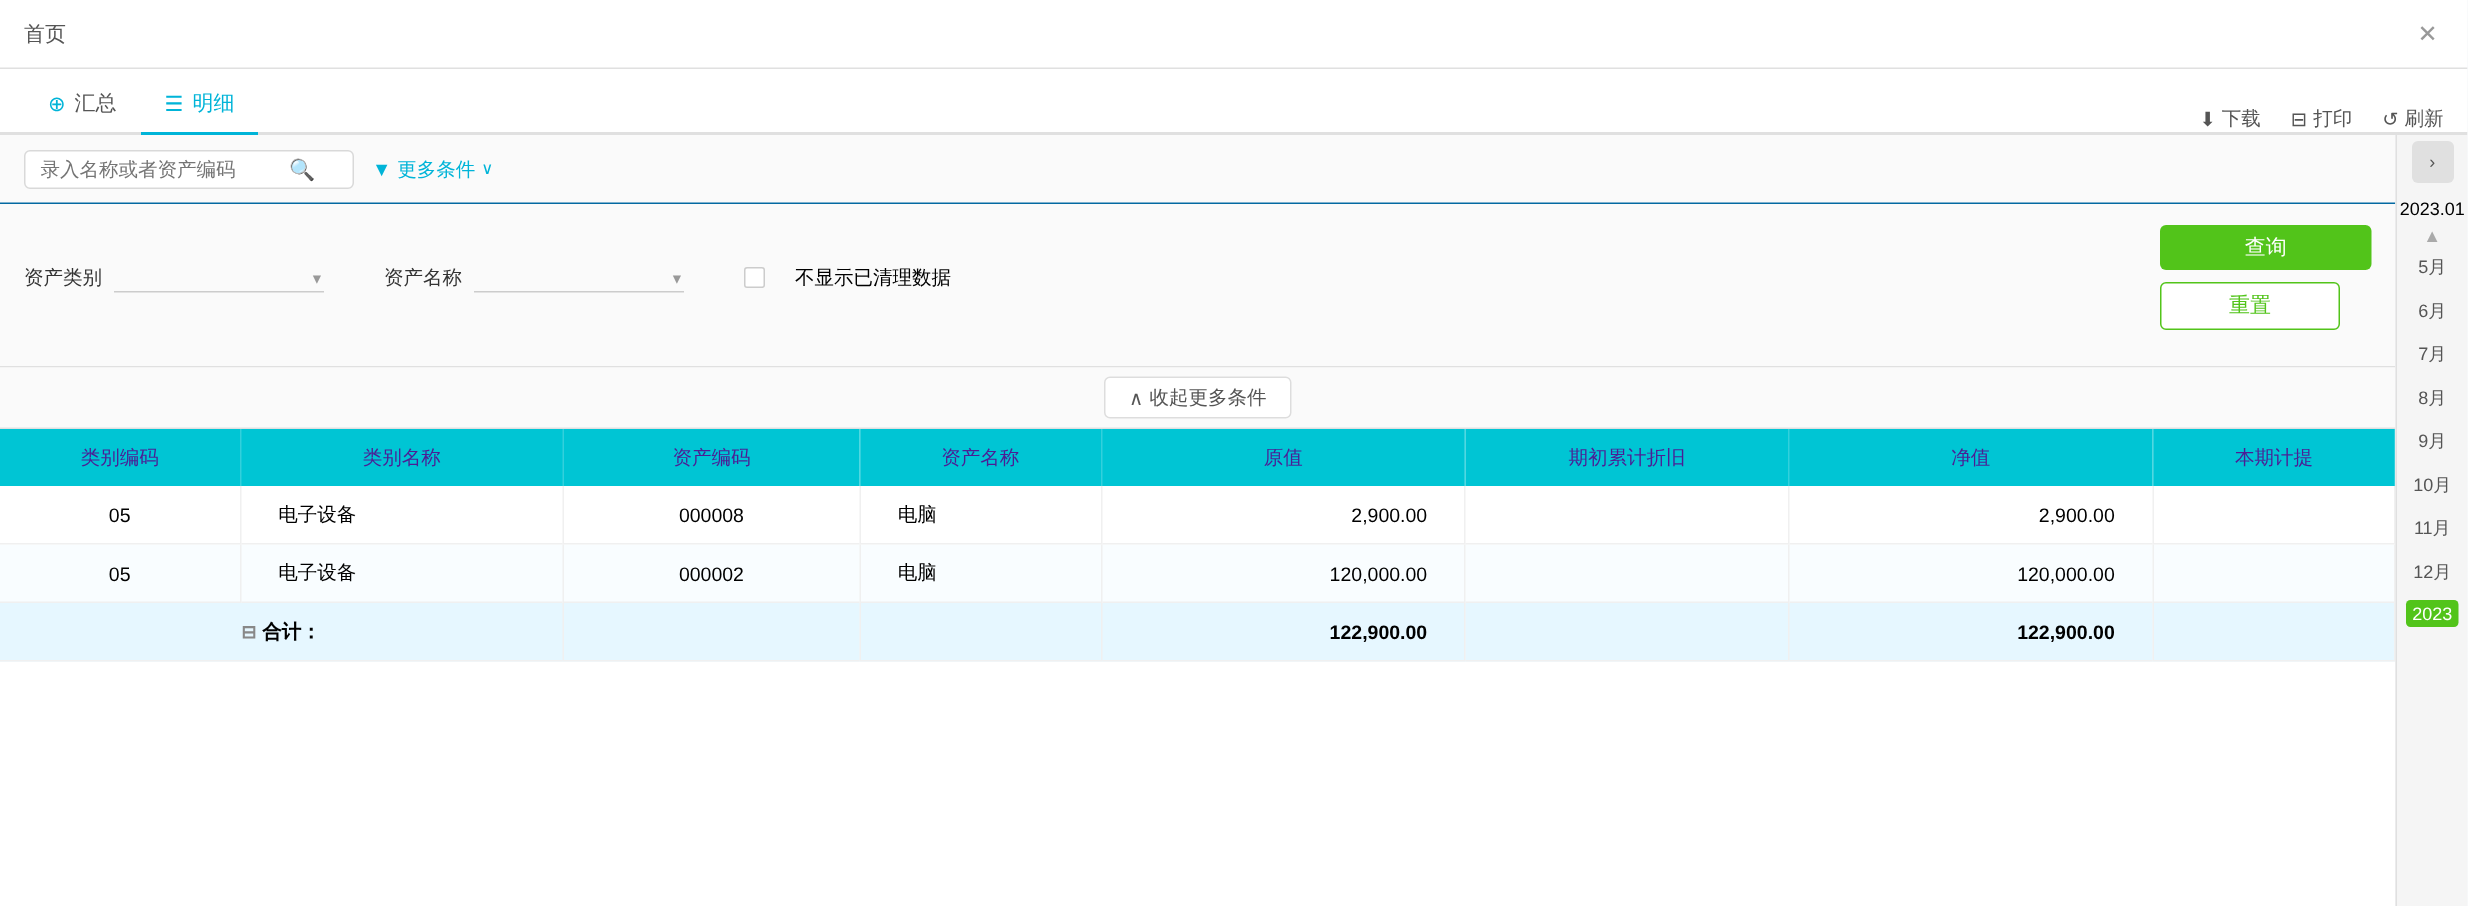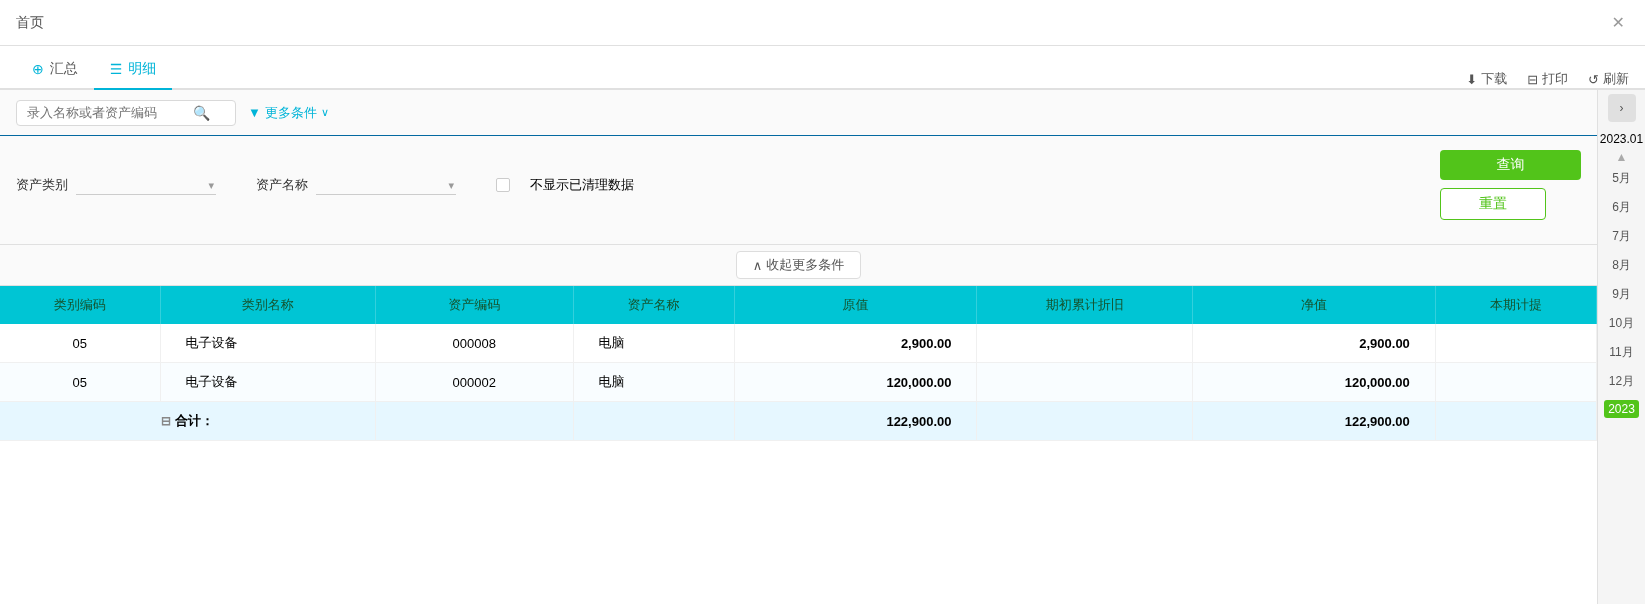--- a/index.html
+++ b/index.html
@@ -235,21 +235,21 @@
       width: 141px;
     }
     .btn-reset {
       background: #fff;
       color: #52c41a;
       border: 1px solid #52c41a;
       padding: 6px 32px;
       border-radius: 4px;
       font-size: 14px;
       cursor: pointer;
-      width: 106px;
+      width: 120px;
     }
     .collapse-bar {
       display: flex;
       justify-content: center;
       padding: 6px 0;
       background: #fafafa;
       border-bottom: 1px solid #e0e0e0;
       flex-shrink: 0;
     }
     .collapse-btn {
@@ -270,21 +270,21 @@
       flex: 1;
       overflow: auto;
     }
     table {
       width: 100%;
       border-collapse: collapse;
       font-size: 13px;
     }
     thead tr {
       background: #00c5d4;
-      color: #14532d;
+      color: #4c1d95;
     }
     thead th {
       padding: 10px 12px;
       text-align: center;
       font-weight: normal;
       border-right: 1px solid rgba(255,255,255,0.2);
       white-space: nowrap;
     }
     tbody tr {
       background: #fff;
@@ -297,21 +297,20 @@
       background: #e6f7ff;
       font-weight: bold;
     }
     tbody td {
       padding: 10px 25px;
       text-align: center;
       border-right: 1px solid #f0f0f0;
     }
     tbody td.num {
       text-align: right;
-      font-weight: bold;
     }
     tbody td.text-left {
       text-align: left;
     }
     .total-label {
       display: flex;
       align-items: center;
       gap: 4px;
       justify-content: center;
     }

